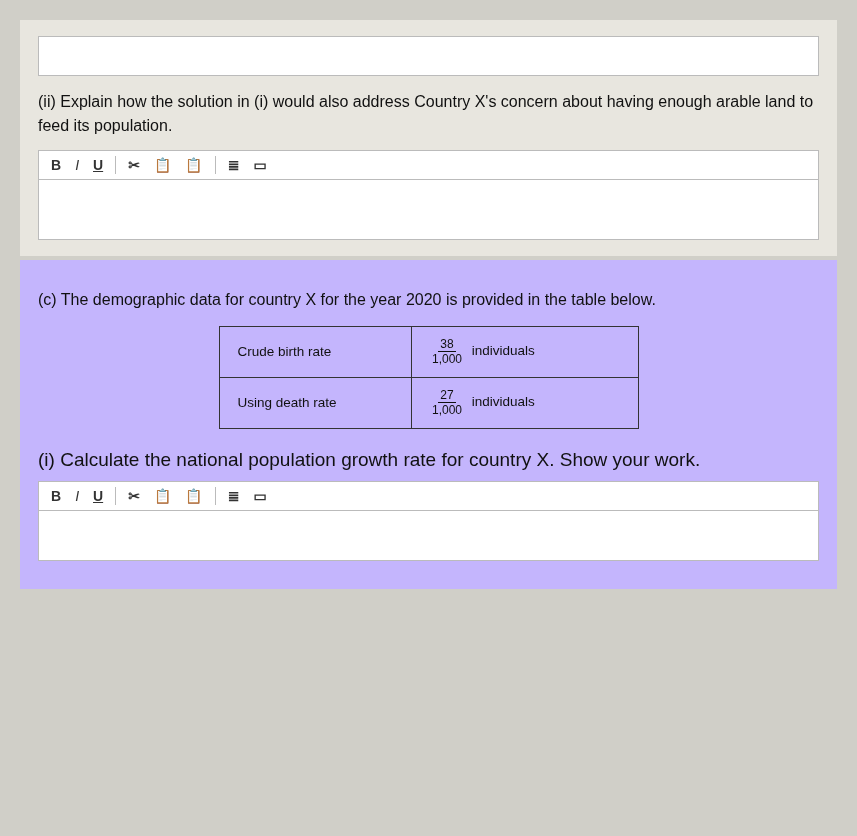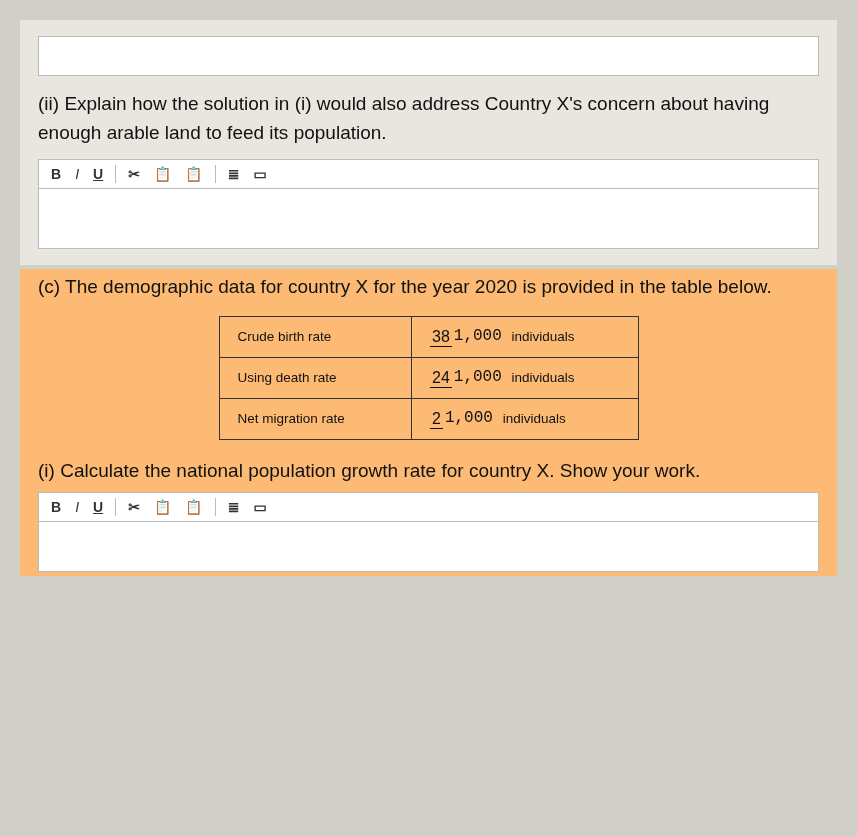--- a/index.html
+++ b/index.html
@@ -13,21 +13,21 @@
       min-height: 836px;
     }
 
     .section {
       background: #e8e6df;
       padding: 16px 18px;
       margin-bottom: 4px;
     }
 
     .question-text {
-      font-size: 19px;
+      font-size: 16px;
       line-height: 1.5;
       color: #111;
       margin-bottom: 12px;
     }
 
     .toolbar {
       display: flex;
       align-items: center;
       gap: 6px;
       background: #fff;
@@ -61,22 +61,22 @@
 
     .text-area-box {
       background: #fff;
       border: 1px solid #bbb;
       border-top: none;
       min-height: 60px;
       padding: 8px;
     }
 
     .section-c {
-      background: #fdba74;
-      padding: 4px 18px;
+      background: #c4b5fd;
+      padding: 28px 18px;
       margin-bottom: 4px;
     }
 
     .table-wrapper {
       display: flex;
       justify-content: center;
       margin: 14px 0 16px 0;
     }
 
     table.data-table {
@@ -95,37 +95,37 @@
       min-width: 170px;
     }
 
     table.data-table td:last-child {
       min-width: 200px;
       text-align: left;
     }
 
     .fraction {
       display: inline-flex;
+      flex-direction: column;
       align-items: center;
       vertical-align: middle;
-      font-size: 16px;
+      font-size: 12px;
       margin-right: 4px;
       line-height: 1.2;
     }
 
     .fraction .numerator {
       border-bottom: 1px solid #111;
       padding: 0 2px;
       text-align: center;
     }
 
     .fraction .denominator {
       padding: 0 2px;
       text-align: left;
-      font-family: Liberation Mono, monospace;
     }
 
     .sub-question {
       font-size: 19px;
       line-height: 1.6;
       margin-bottom: 6px;
     }
 
     .top-input-box {
       background: #fff;
@@ -170,31 +170,21 @@
               <span class="numerator">38</span>
               <span class="denominator">1,000</span>
             </span>
             individuals
           </td>
         </tr>
         <tr>
           <td>Using death rate</td>
           <td>
             <span class="fraction">
-              <span class="numerator">24</span>
-              <span class="denominator">1,000</span>
-            </span>
-            individuals
-          </td>
-        </tr>
-        <tr>
-          <td>Net migration rate</td>
-          <td>
-            <span class="fraction">
-              <span class="numerator">2</span>
+              <span class="numerator">27</span>
               <span class="denominator">1,000</span>
             </span>
             individuals
           </td>
         </tr>
       </tbody>
     </table>
   </div>
 
   <p class="sub-question">(i) Calculate the national population growth rate for country X. Show your work.</p>

